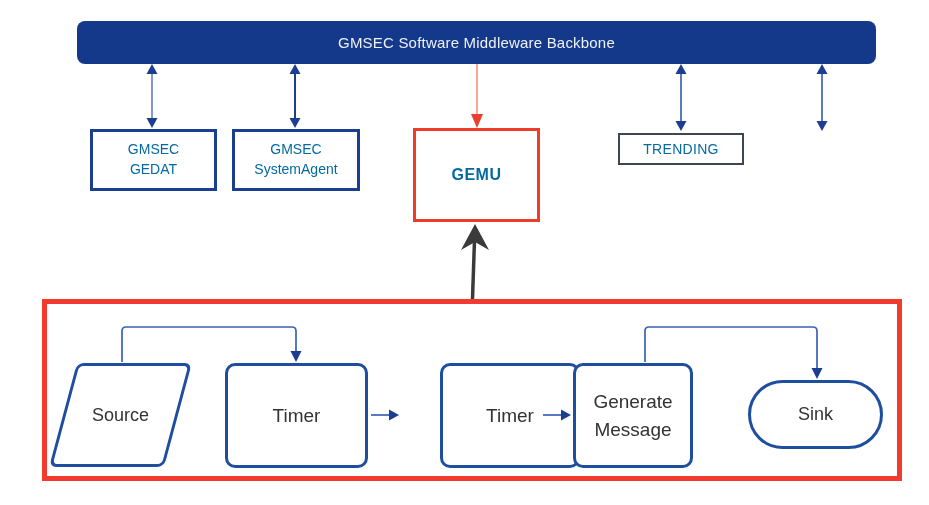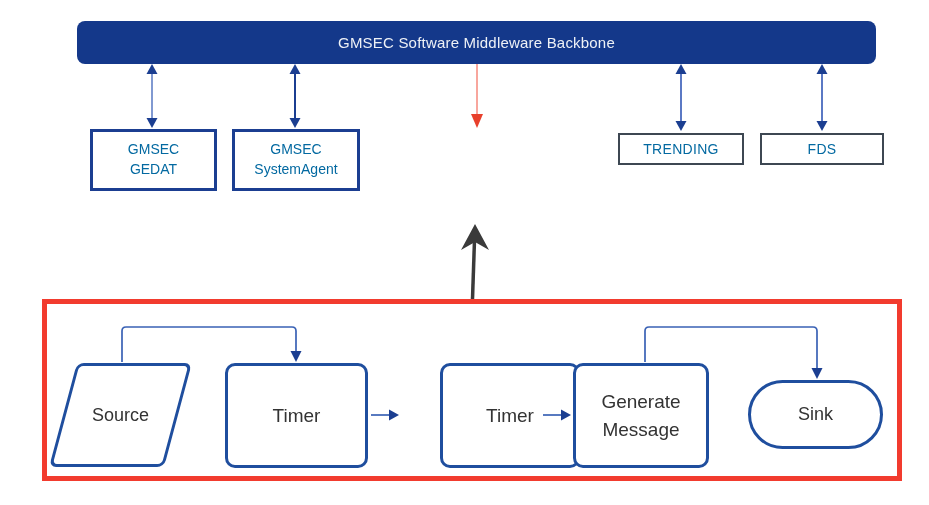--- a/index.html
+++ b/index.html
@@ -41,44 +41,44 @@
   <div class="abs node navy-box" style="left:90px;top:129px;width:127px;height:62px;">
     <span>GMSEC
 GEDAT</span>
   </div>
 
   <div class="abs node navy-box" style="left:232px;top:129px;width:128px;height:62px;">
     <span>GMSEC
 SystemAgent</span>
   </div>
 
+  <div class="abs node red-box" style="left:413px;top:128px;width:127px;height:94px;">
+    <span>GEMU</span>
+  </div>
 
   <div class="abs node gray-box" style="left:618px;top:133px;width:126px;height:32px;">
     <span>TRENDING</span>
   </div>
 
-  <div class="abs node gray-box" style="left:760px;top:133px;width:124px;height:32px;">
-    <span>FDS</span>
-  </div>
 
   <div class="abs red-frame" style="left:42px;top:299px;width:860px;height:182px;"></div>
 
   <div class="abs node flow para" style="left:63px;top:363px;width:115px;height:104px;font-size:18px;">
     <span class="inner">Source</span>
   </div>
 
   <div class="abs node flow" style="left:225px;top:363px;width:143px;height:105px;">
     <span>Timer</span>
   </div>
 
   <div class="abs node flow" style="left:400px;top:363px;width:140px;height:105px;margin-left:40px;">
     <span>Timer</span>
   </div>
 
-  <div class="abs node flow" style="left:573px;top:363px;width:136px;height:105px;">
+  <div class="abs node flow" style="left:573px;top:363px;width:120px;height:105px;">
     <span>Generate
 Message</span>
   </div>
 
   <div class="abs node flow pill" style="left:748px;top:380px;width:135px;height:69px;font-size:18px;">
     <span>Sink</span>
   </div>
 
   <svg class="overlay" width="929" height="505" viewBox="0 0 929 505">
 

